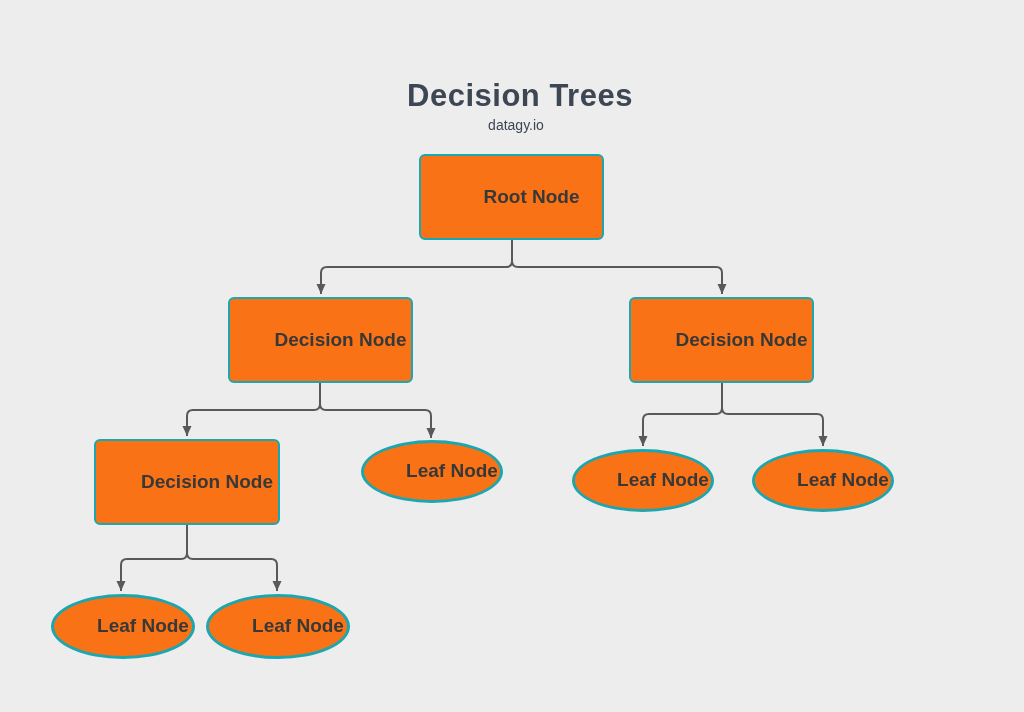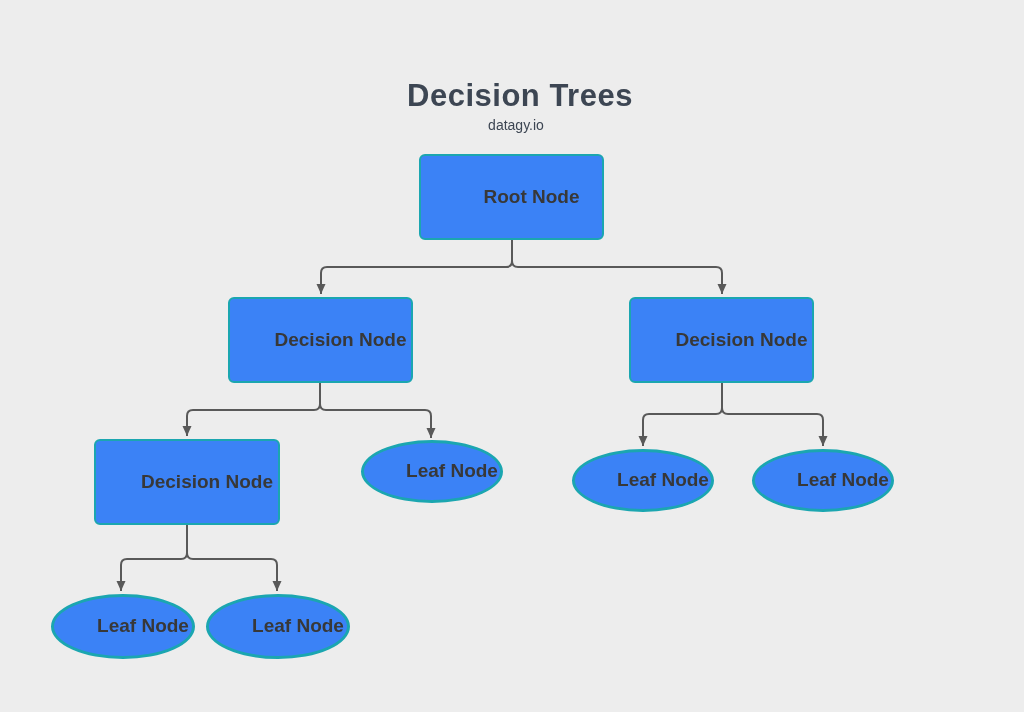--- a/index.html
+++ b/index.html
@@ -44,21 +44,21 @@
     color: #3d4653;
   }
   .connector-layer {
     position: absolute;
     left: 0; top: 0;
     width: 1024px;
     height: 712px;
   }
   .node {
     position: absolute;
-    background: #3b82f6;
+    background: #f97316;
     border: 2.5px solid #1ba6b0;
     display: flex;
     align-items: center;
     justify-content: center;
     box-sizing: border-box;
     font-size: 19px;
     font-weight: bold;
     color: #383838;
     text-align: center;
     padding-left: 40px;

